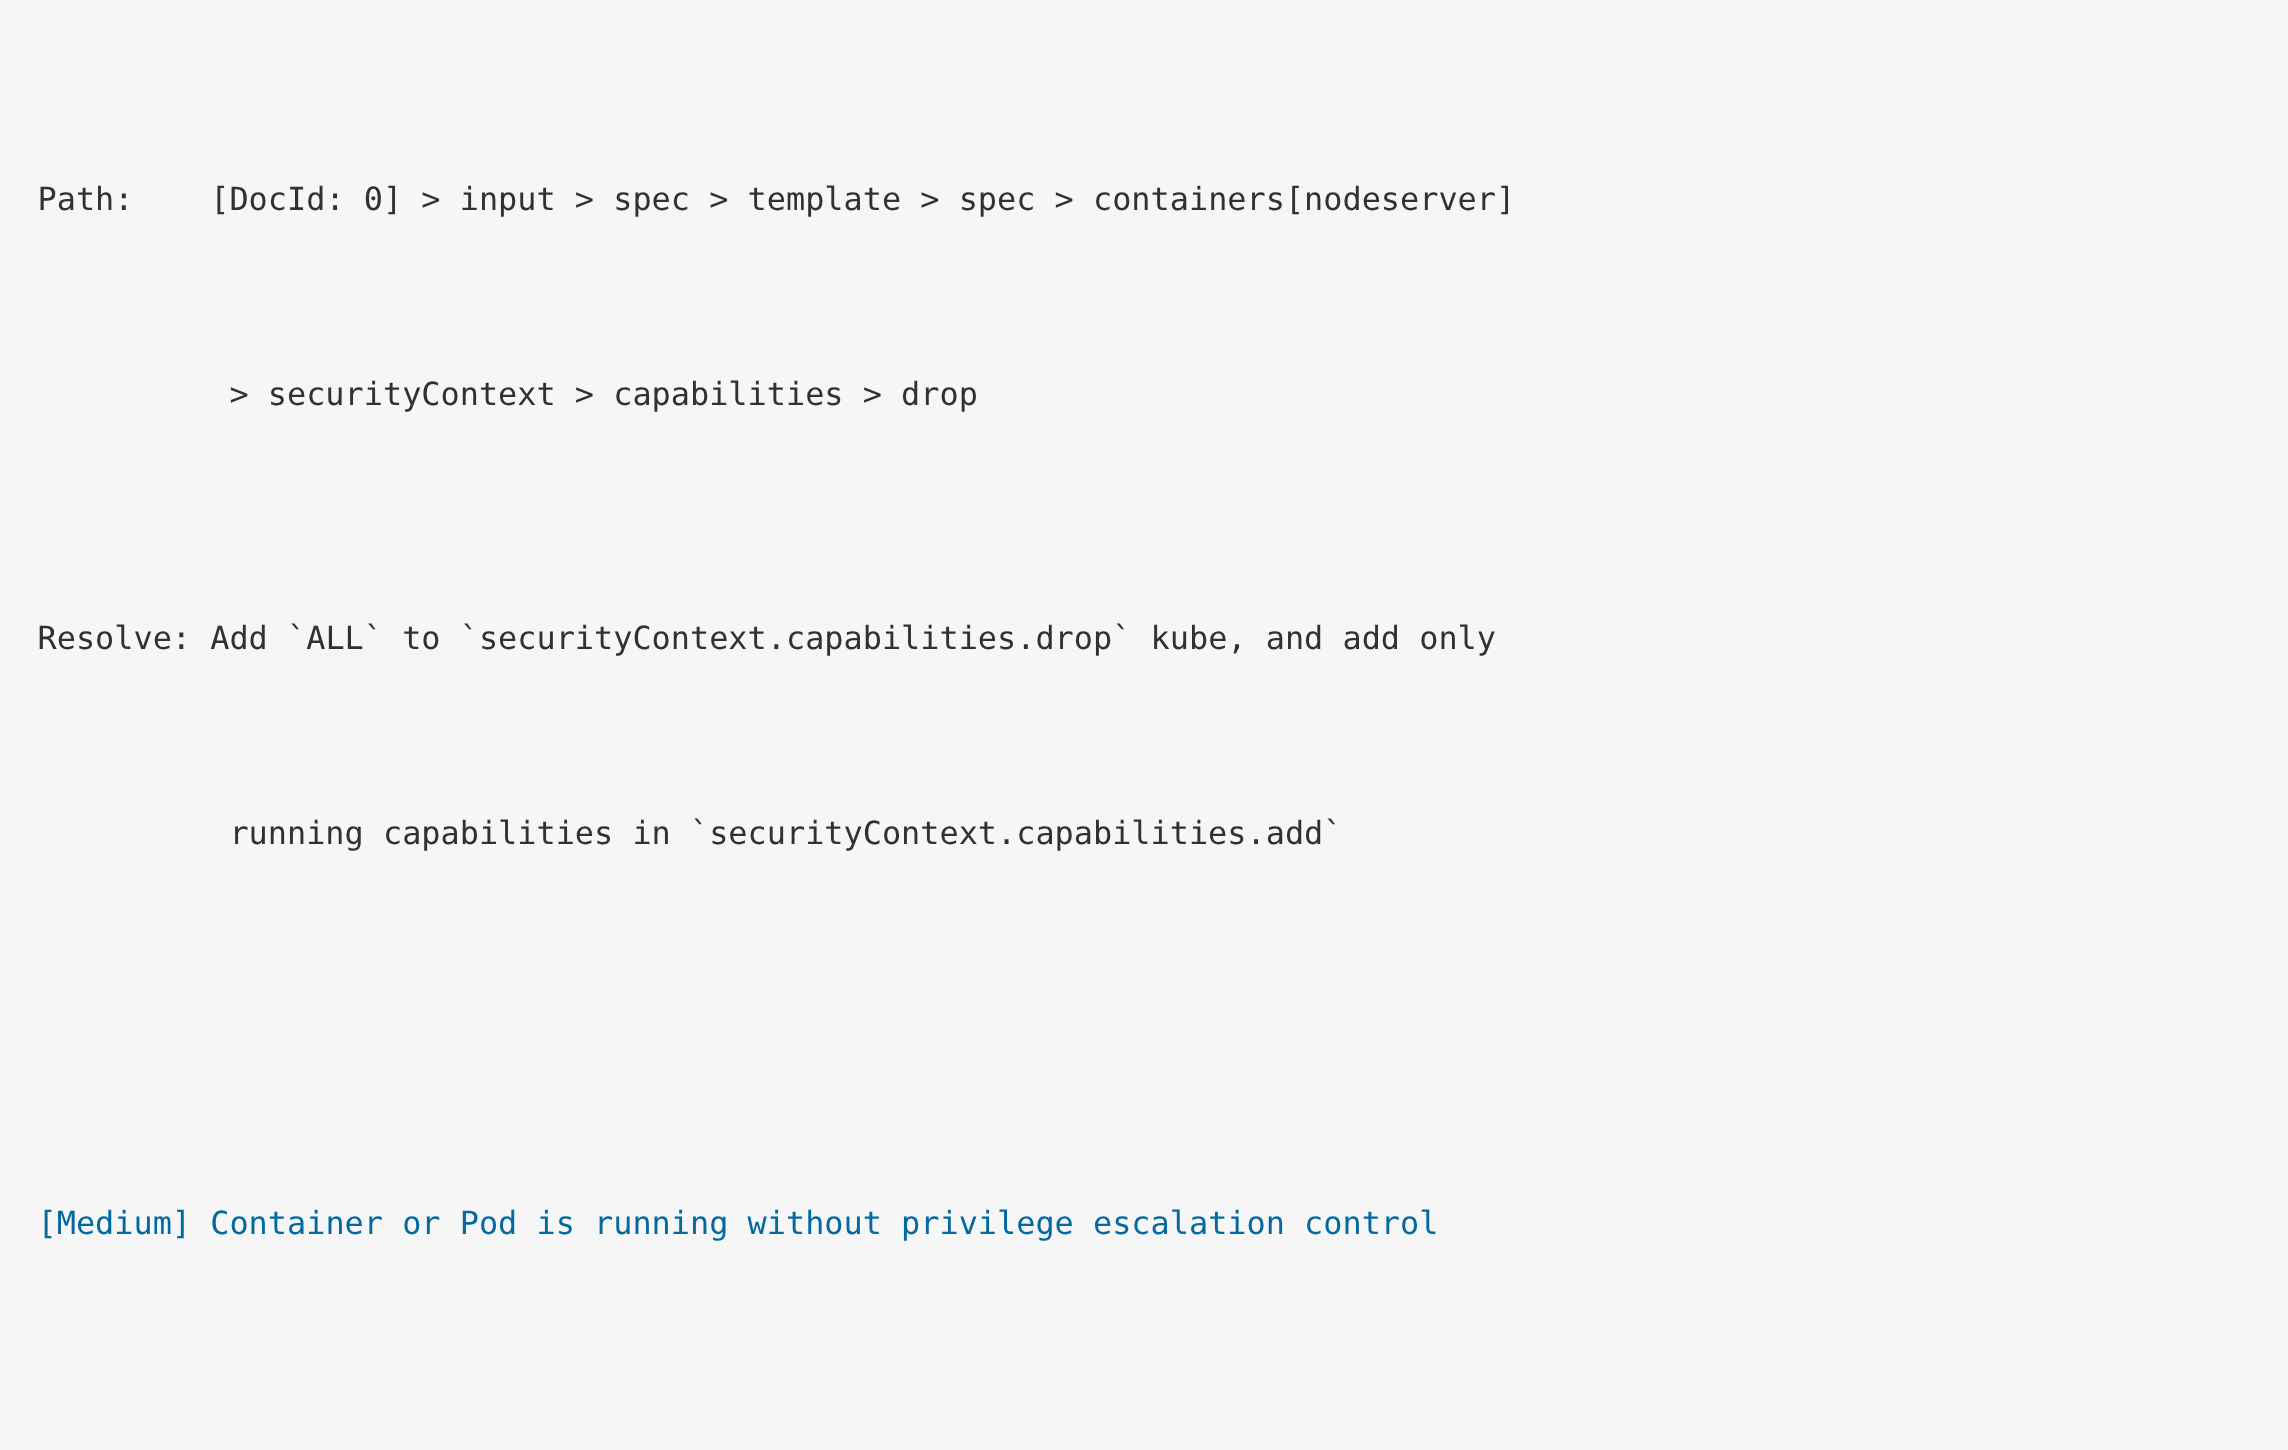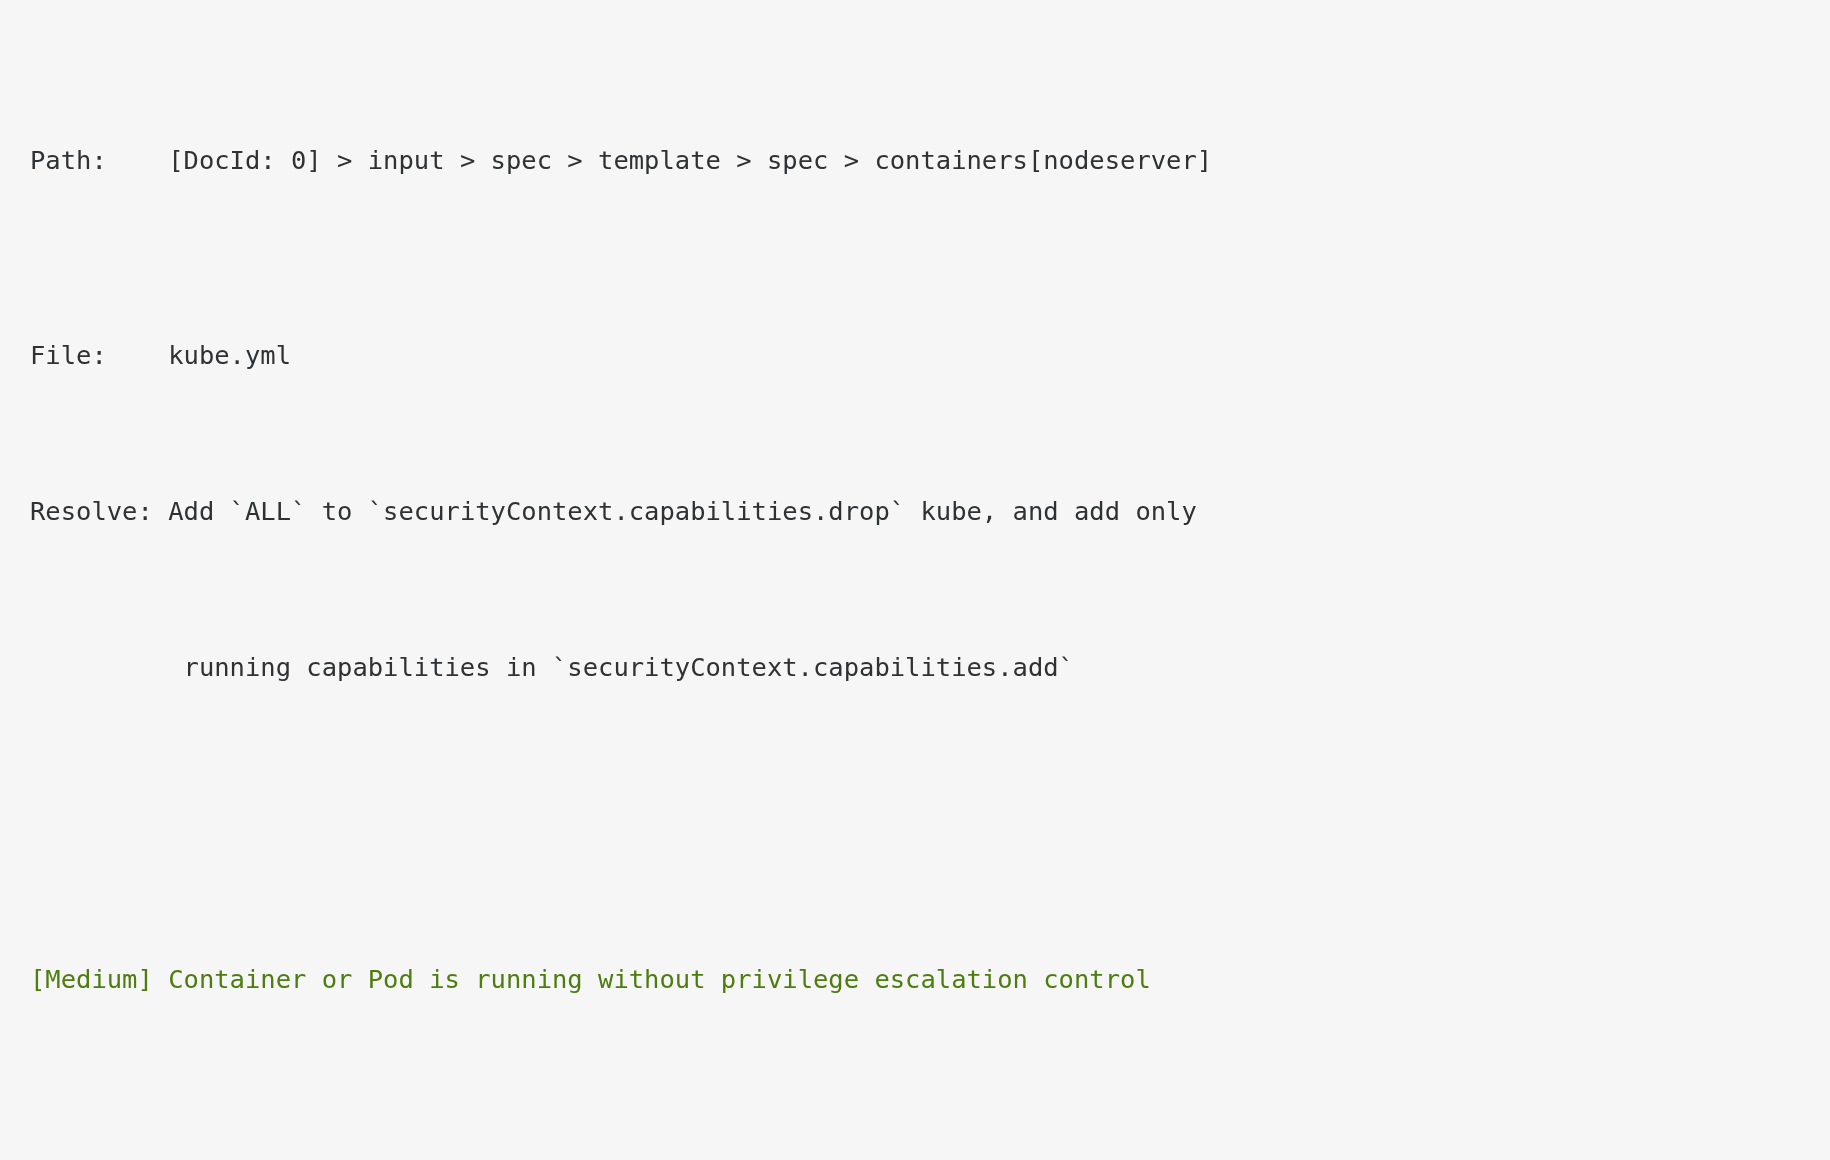--- a/index.html
+++ b/index.html
@@ -32,32 +32,32 @@
     white-space: pre;
     letter-spacing: 0px;
   }
   .line {
     white-space: pre;
     min-height: 39px;
   }
   .blank {
     min-height: 39px;
   }
-  .sev-medium { color: #4d7c0f; }
+  .sev-medium { color: #0369a1; }
 </style>
 </head>
 <body>
 
 <div class="terminal">
   <div class="content">
 
     <div class="line"><span>Path:</span>    <span>[DocId: 0] &gt; input &gt; spec &gt; template &gt; spec &gt; containers[nodeserver]</span></div>
 
+    <div class="line">          <span>&gt; securityContext &gt; capabilities &gt; drop</span></div>
 
-    <div class="line"><span>File:</span>    <span>kube.yml</span></div>
 
     <div class="line"><span>Resolve:</span> <span>Add `ALL` to `securityContext.capabilities.drop` kube, and add only</span></div>
 
     <div class="line">          <span>running capabilities in `securityContext.capabilities.add`</span></div>
 
     <div class="blank">&nbsp;</div>
 
     <div class="line"><span class="sev-medium">[Medium]</span> <span class="sev-medium">Container or Pod is running without privilege escalation control</span></div>
 
     

